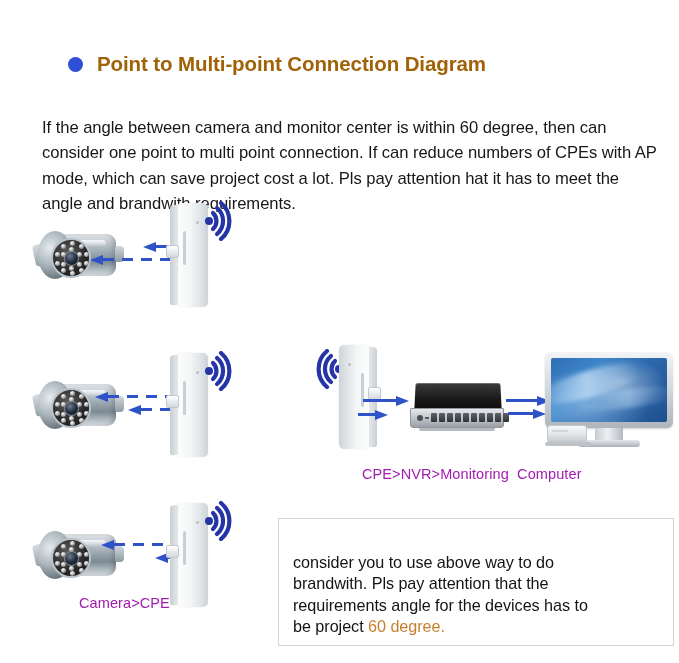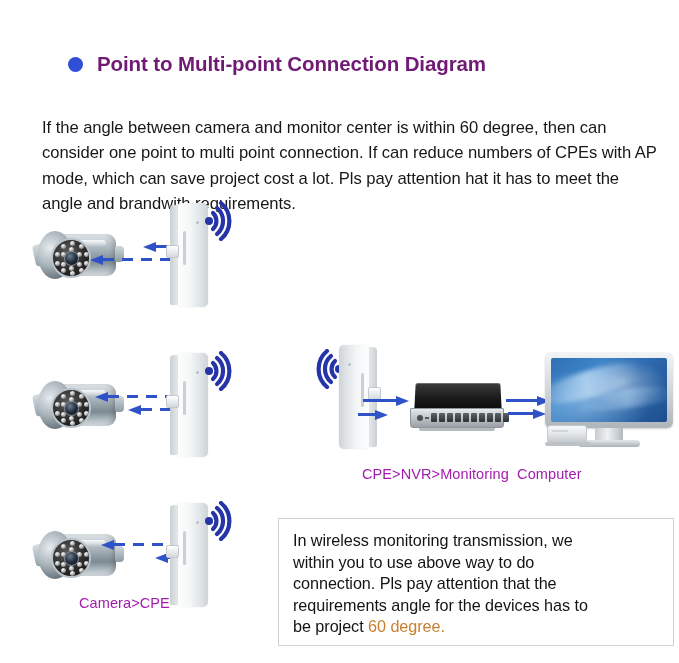--- a/index.html
+++ b/index.html
@@ -29,21 +29,21 @@
     width: 15px;
     height: 15px;
     border-radius: 50%;
     background: #2f4fd6;
     flex: 0 0 auto;
   }
   #heading-text {
     font-size: 20.5px;
     font-weight: bold;
     letter-spacing: -0.1px;
-    color: #701a75;
+    color: #a16207;
     white-space: nowrap;
   }
 
   
   #intro-paragraph {
     position: absolute;
     left: 42px;
     top: 98px;
     width: 616px;
     font-size: 16.6px;
@@ -671,19 +671,19 @@
       <path d="M14 7 A17 17 0 0 1 14 33" stroke="#2535a8" stroke-width="4.2" fill="none" stroke-linecap="round"></path>
       <path d="M18 2 A23.5 23.5 0 0 1 18 38" stroke="#2535a8" stroke-width="4.2" fill="none" stroke-linecap="round"></path>
     </svg>
   </div>
 
   <div class="caption" style="left:79px;top:595px;">Camera&gt;CPE</div>
 </div>
 
 <div id="note-box">
   <div id="note-text">
-    <span>In wireless monitoring transmission, we</span><br>
-    <span>within you to use above way to do</span><br>
-    <span>connection. Pls pay attention that the</span><br>
+    <br>
+    <span>consider you to use above way to do</span><br>
+    <span>brandwith. Pls pay attention that the</span><br>
     <span>requirements angle for the devices has to</span><br>
     <span>be project </span><span id="note-highlight">60 degree.</span>
   </div>
 </div>
 
 </body></html>

